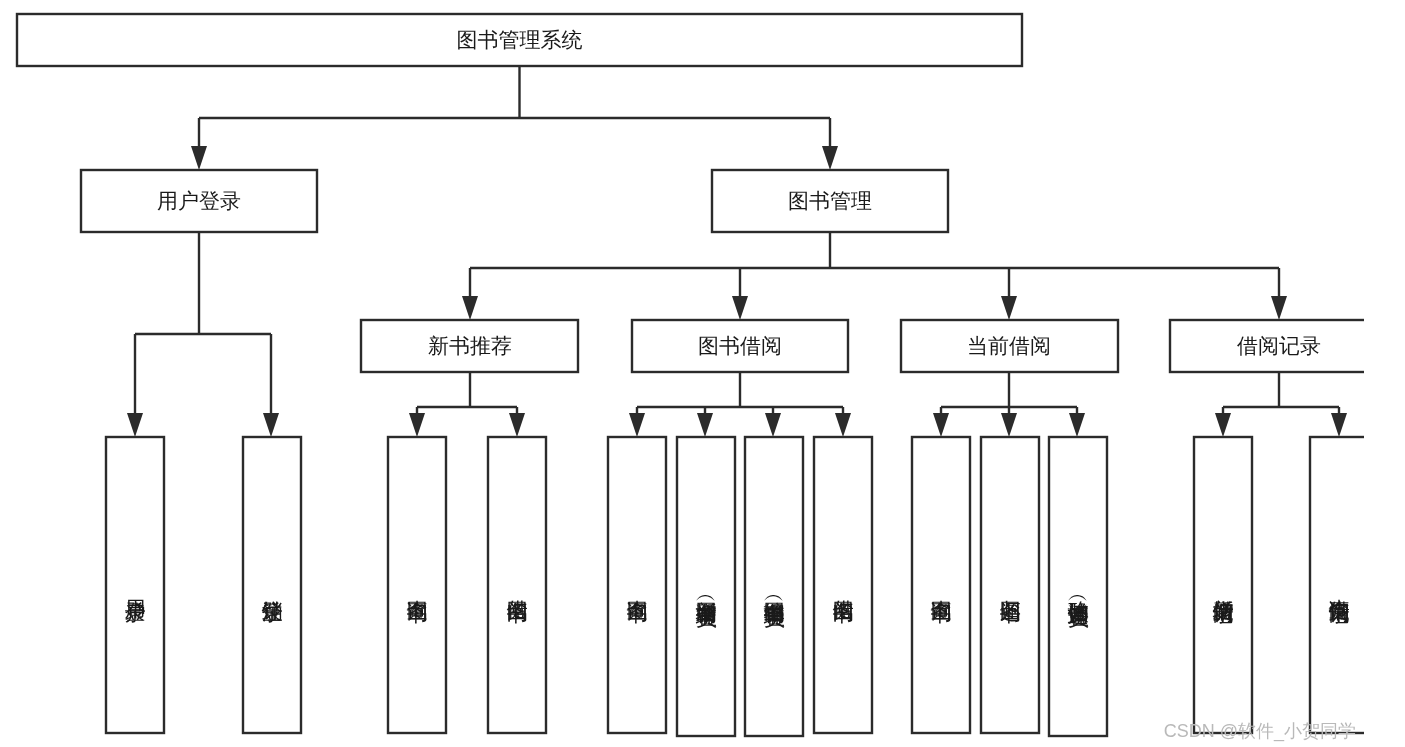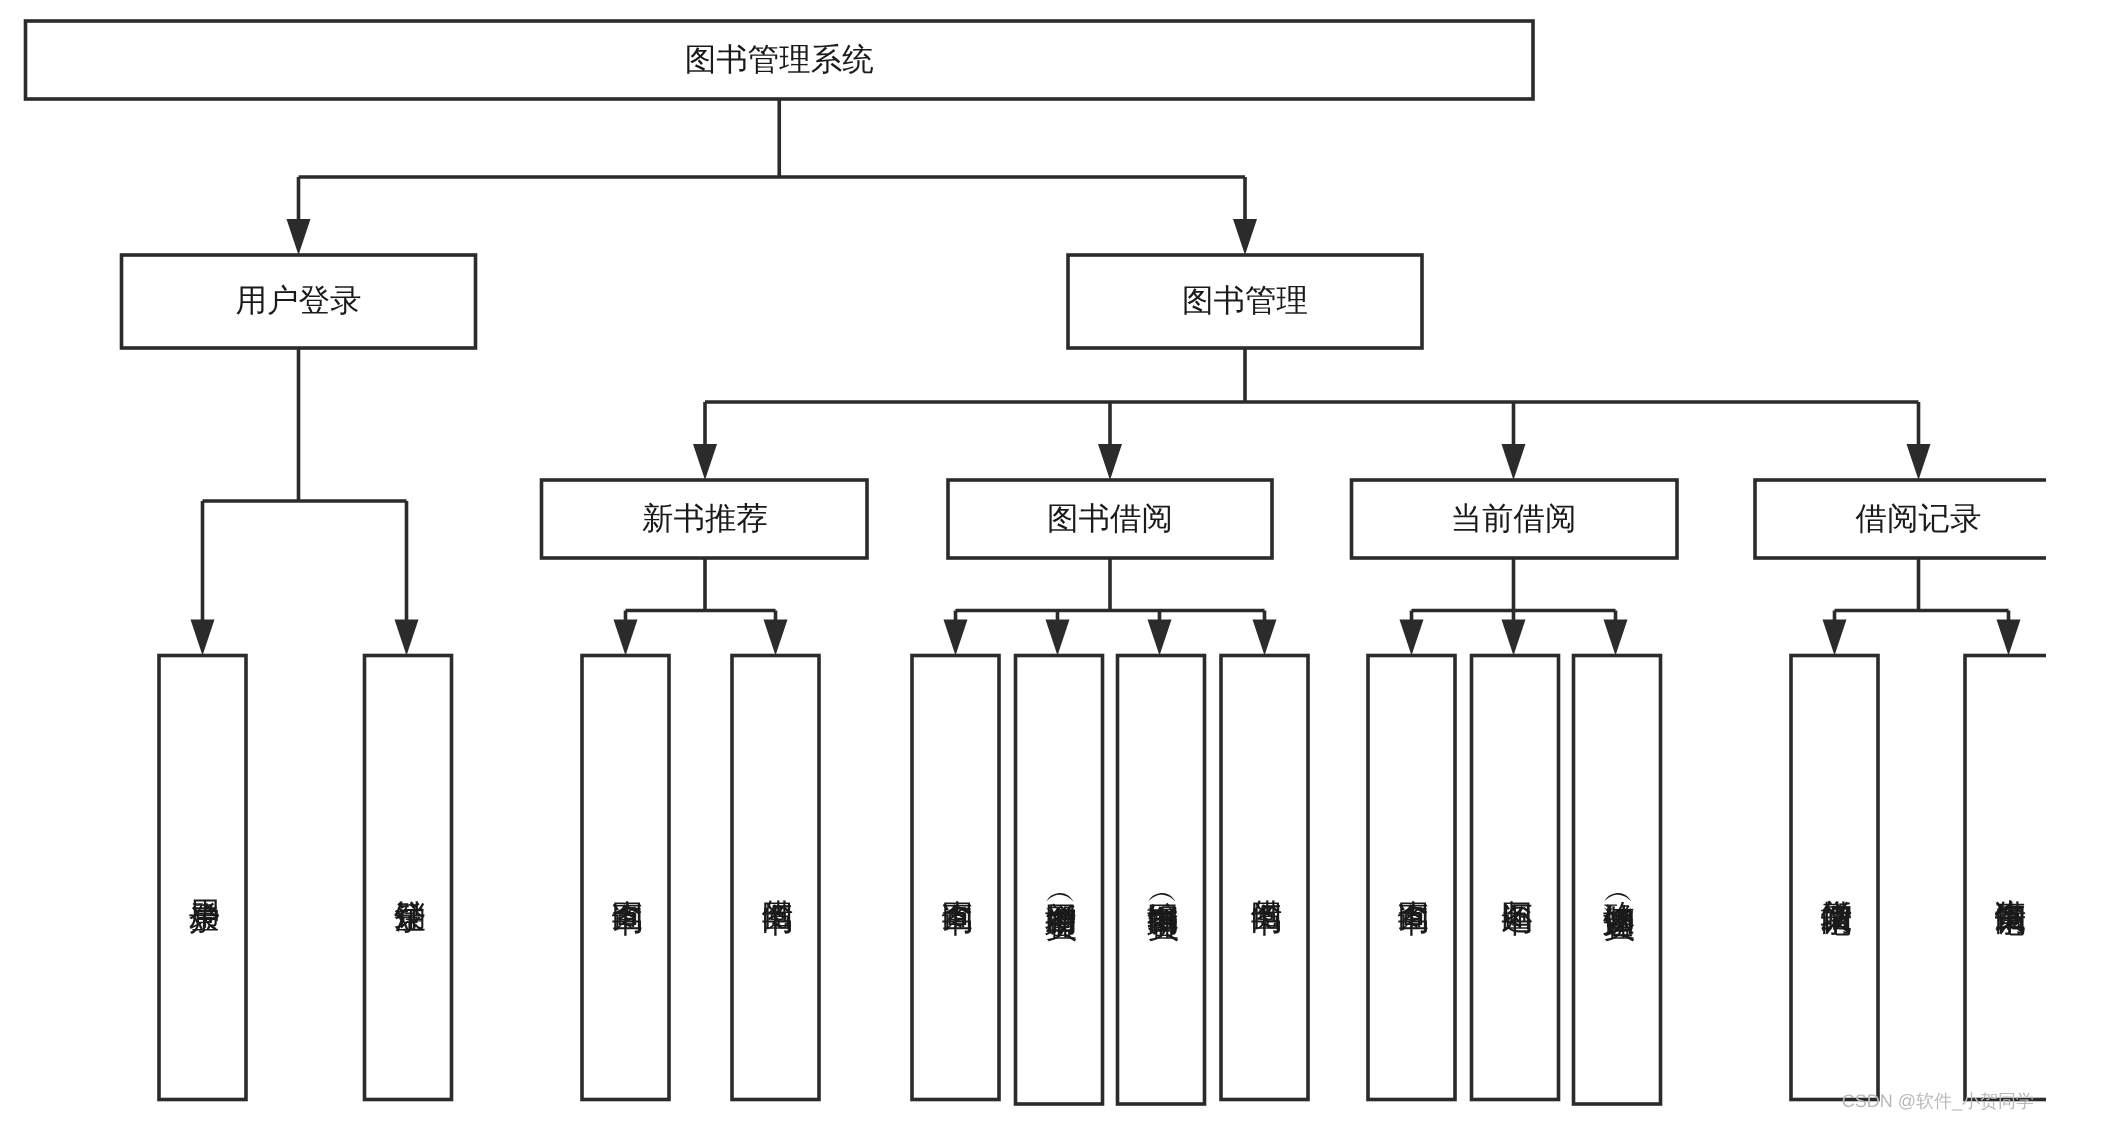--- a/index.html
+++ b/index.html
@@ -65,21 +65,21 @@
     position: absolute;
     display: flex;
     align-items: center;
     justify-content: center;
   }
   .watermark {
     position: absolute;
     right: 8px;
     bottom: 4px;
     font-family: "Liberation Sans", "DejaVu Sans", sans-serif;
-    font-size: 12px;
+    font-size: 18px;
     color: #b9b9b9;
     white-space: nowrap;
     user-select: none;
   }
 </style>
 </head>
 <body>
 
 <div id="stage">
 

